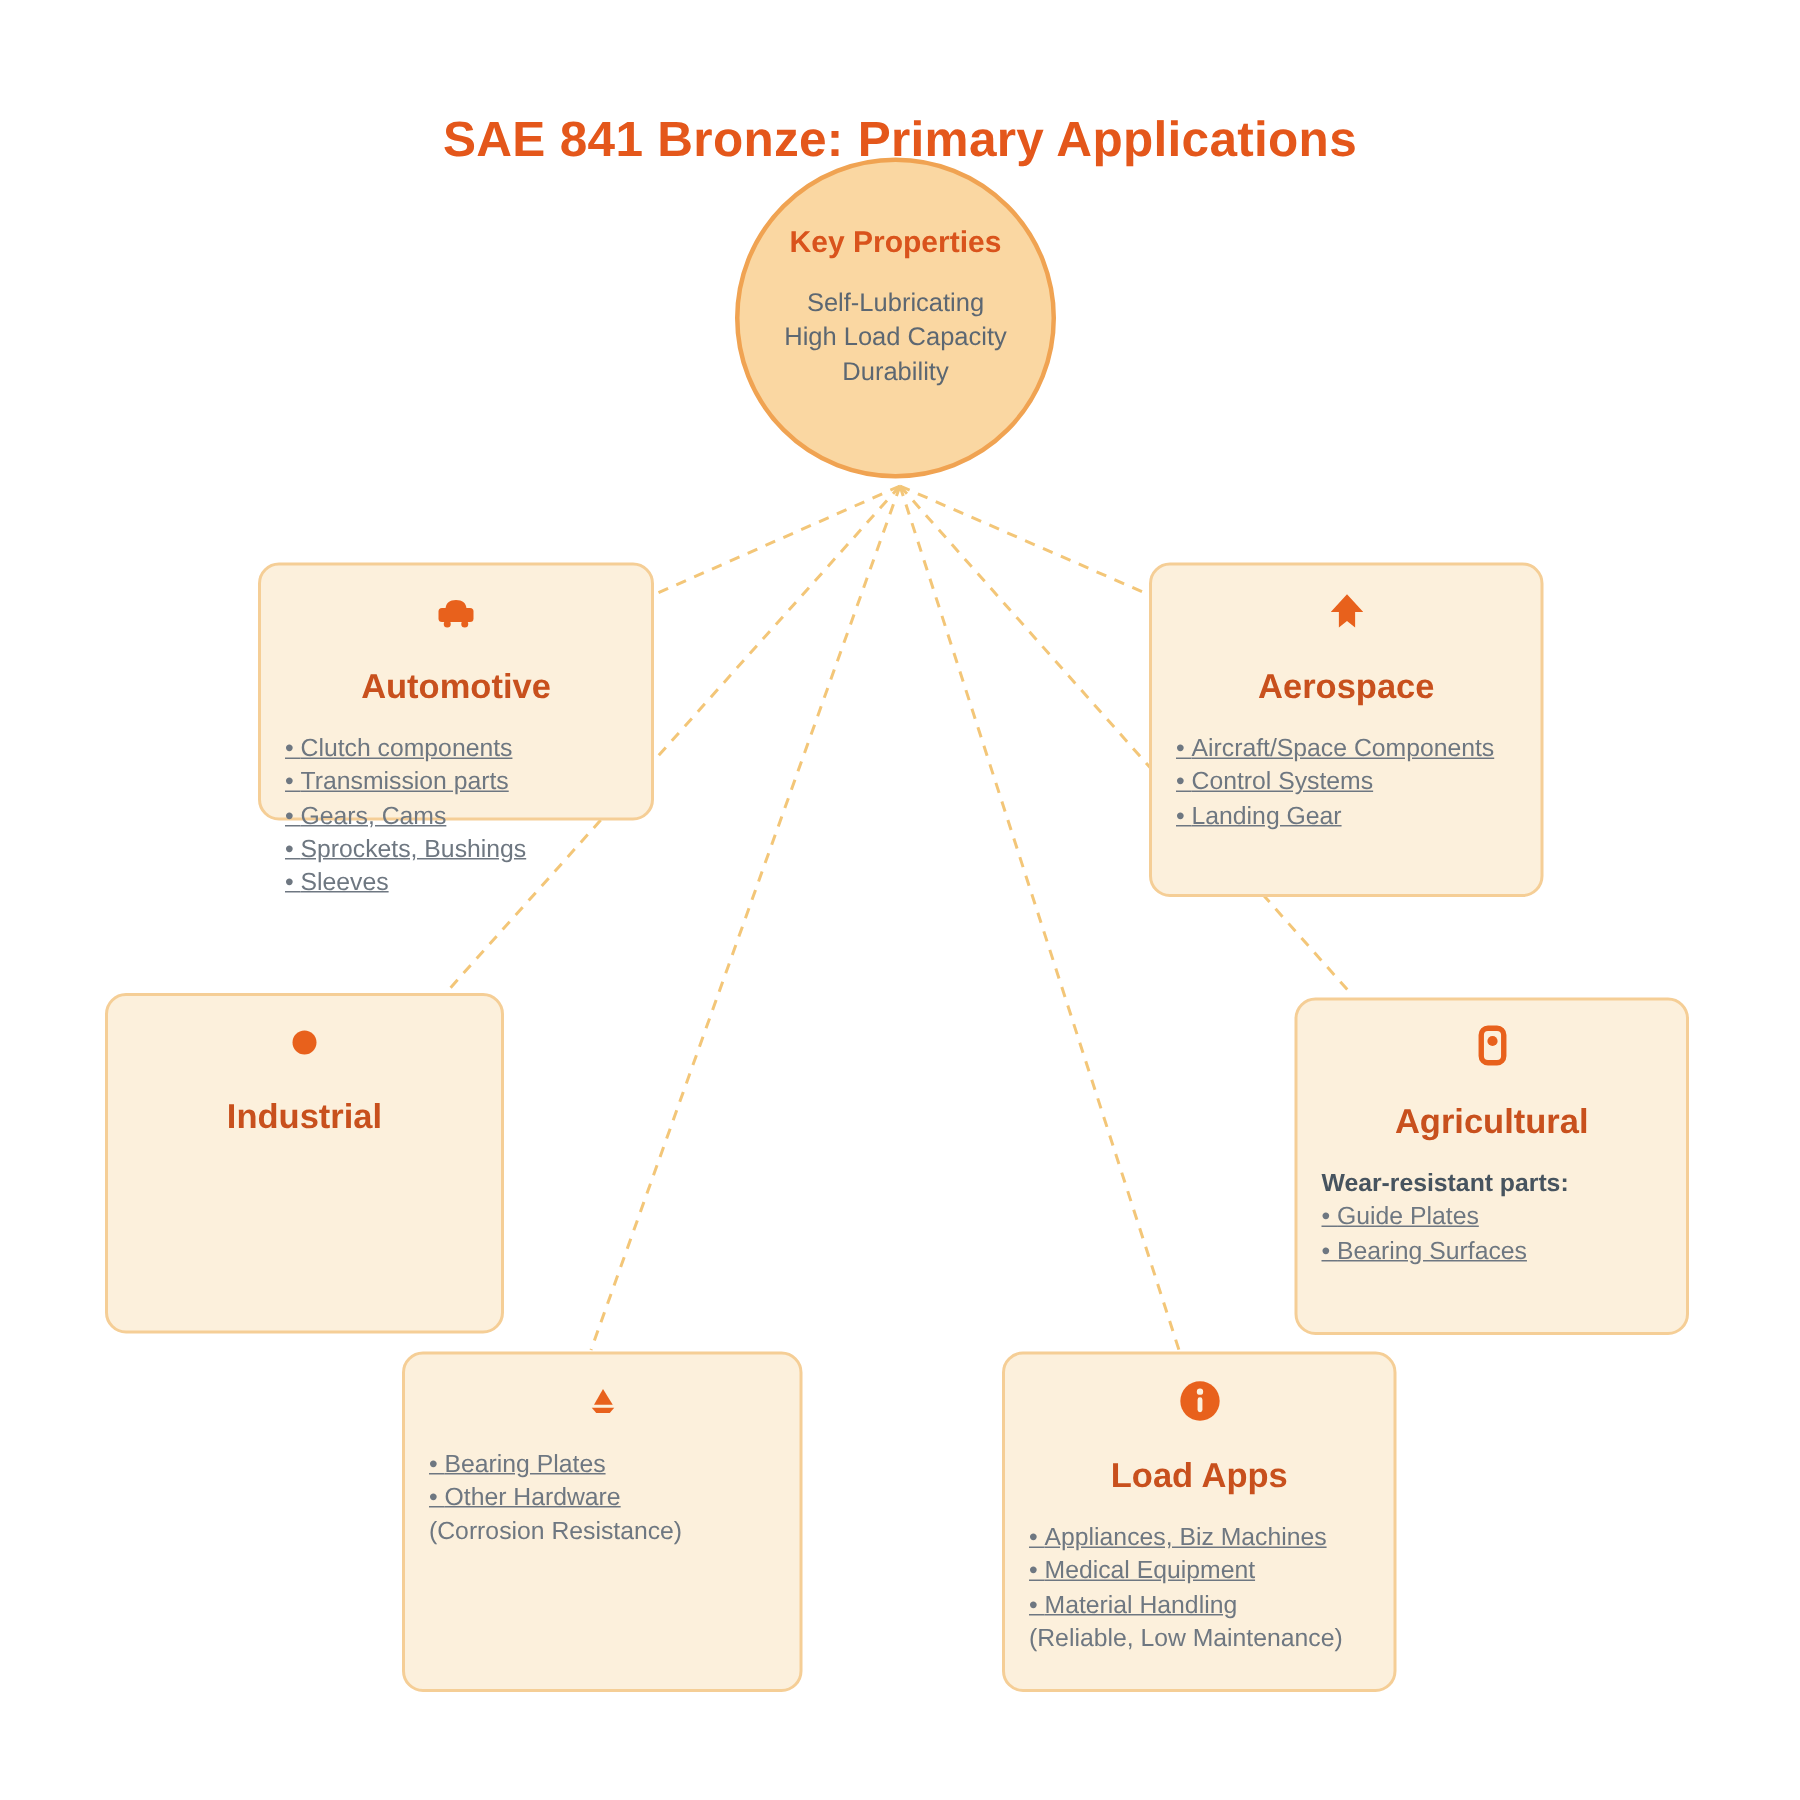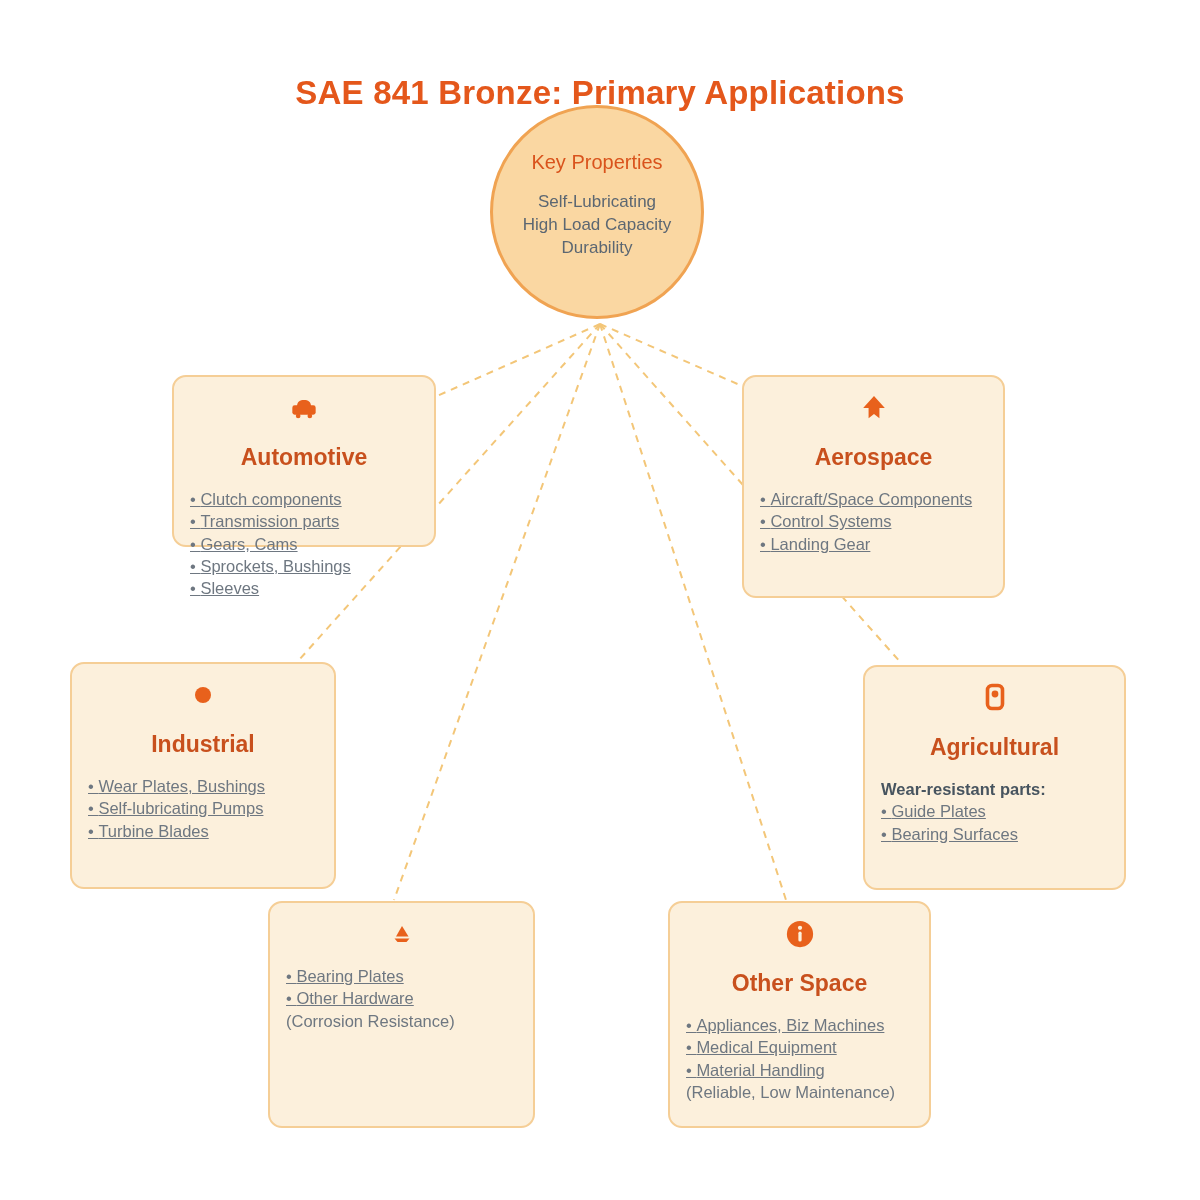--- a/index.html
+++ b/index.html
@@ -41,21 +41,21 @@
     background: #FAD7A2;
     border: 3px solid #F0A352;
     box-sizing: border-box;
     display: flex; flex-direction: column;
     align-items: center; justify-content: center;
     padding-bottom: 14px;
     z-index: 2;
     text-align: center;
   }
   .circle-title {
-    font-size: 20px; font-weight: 400;
+    font-size: 20px; font-weight: 700;
     color: #D9531C;
     margin-bottom: 16px;
   }
   .circle-line {
     font-size: 17px;
     line-height: 23px;
     color: #5C6772;
   }
 
   .card {
@@ -84,21 +84,21 @@
     font-size: 16.5px;
     line-height: 22.3px;
     color: #6E7781;
   }
   .intro { font-weight: 700; color: #47545F; }
   .intro:empty, .note:empty { display: none; }
   ul.items { list-style: none; margin: 0; padding: 0; text-decoration: underline; }
   ul.items li::before { content: "\2022\00a0"; }
 
   .card-automotive   { left: 172px; top: 375px; width: 264px; height: 172px; }
-  .card-aerospace    { left: 742px; top: 375px; width: 263px; height: 223px; }
+  .card-aerospace    { left: 766px; top: 375px; width: 263px; height: 223px; }
   .card-industrial   { left:  70px; top: 662px; width: 266px; height: 227px; }
   .card-agricultural { left: 863px; top: 665px; width: 263px; height: 225px; }
   .card-marine       { left: 268px; top: 901px; width: 267px; height: 227px; }
   .card-other-apps   { left: 668px; top: 901px; width: 263px; height: 227px; }
 </style>
 <title>SAE 841 Bronze: Primary Applications</title></head>
 <body>
 
 <h1 class="page-title">SAE 841 Bronze: Primary Applications</h1>
 
@@ -159,29 +159,20 @@
   </div>
 </div>
 
 <div class="card card-industrial">
   <div class="icon">
     <svg width="18" height="18" viewBox="0 0 18 18">
       <circle cx="9" cy="9" r="8" fill="#E8611C"></circle>
     </svg>
   </div>
   <h2 class="card-title">Industrial</h2>
-  <div class="card-body">
-
-    <ul class="items">
-        <li>Wear Plates, Bushings</li>
-        <li>Self-lubricating Pumps</li>
-        <li>Turbine Blades</li>
-      </ul>
-
-  </div>
 </div>
 
 <div class="card card-agricultural">
   <div class="icon">
     <svg width="26" height="30" viewBox="0 0 26 30">
       <rect x="5.5" y="2.5" width="15" height="23" rx="4.5" fill="none" stroke="#E8611C" stroke-width="3.6"></rect>
       <circle cx="13" cy="11" r="3.4" fill="#E8611C"></circle>
     </svg>
   </div>
   <h2 class="card-title">Agricultural</h2>
@@ -213,21 +204,21 @@
 </div>
 
 <div class="card card-other-apps">
   <div class="icon">
     <svg width="30" height="30" viewBox="0 0 24 24">
       <circle cx="12" cy="12" r="10.5" fill="#E8611C"></circle>
       <circle cx="12" cy="7" r="1.7" fill="#FCF0DC"></circle>
       <rect x="10.7" y="10" width="2.6" height="8" rx="1.3" fill="#FCF0DC"></rect>
     </svg>
   </div>
-  <h2 class="card-title">Other Space</h2>
+  <h2 class="card-title">Load Apps</h2>
   <div class="card-body">
 
     <ul class="items">
         <li>Appliances, Biz Machines</li>
         <li>Medical Equipment</li>
         <li>Material Handling</li>
       </ul>
     <div class="note">(Reliable, Low Maintenance)</div>
   </div>
 </div>

